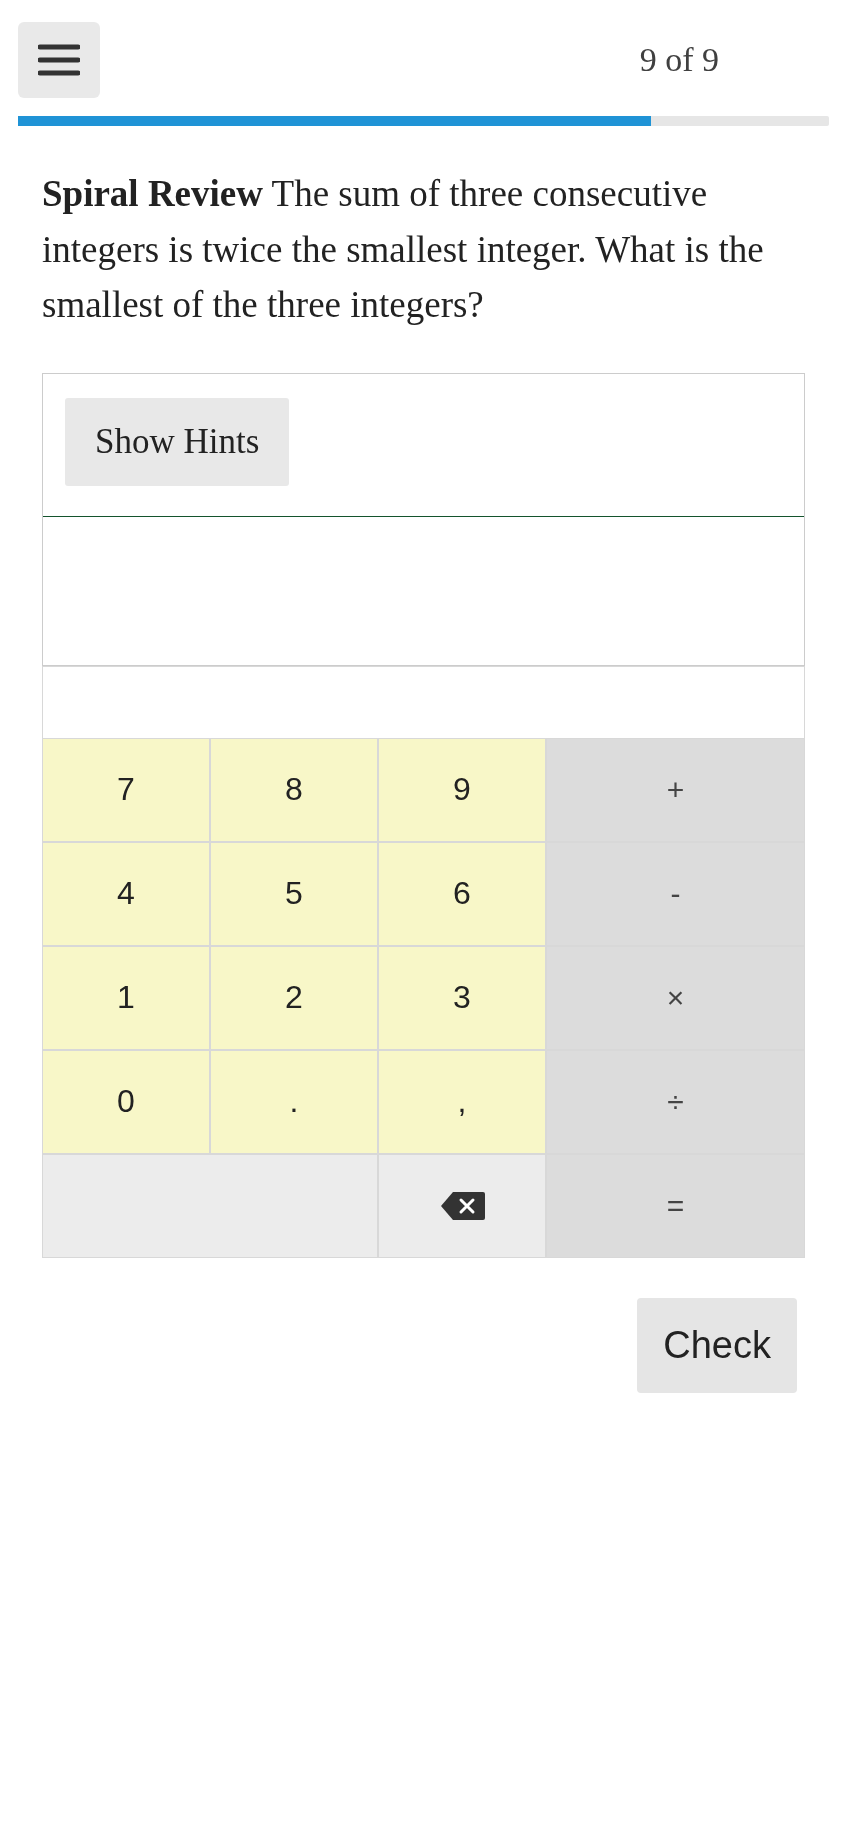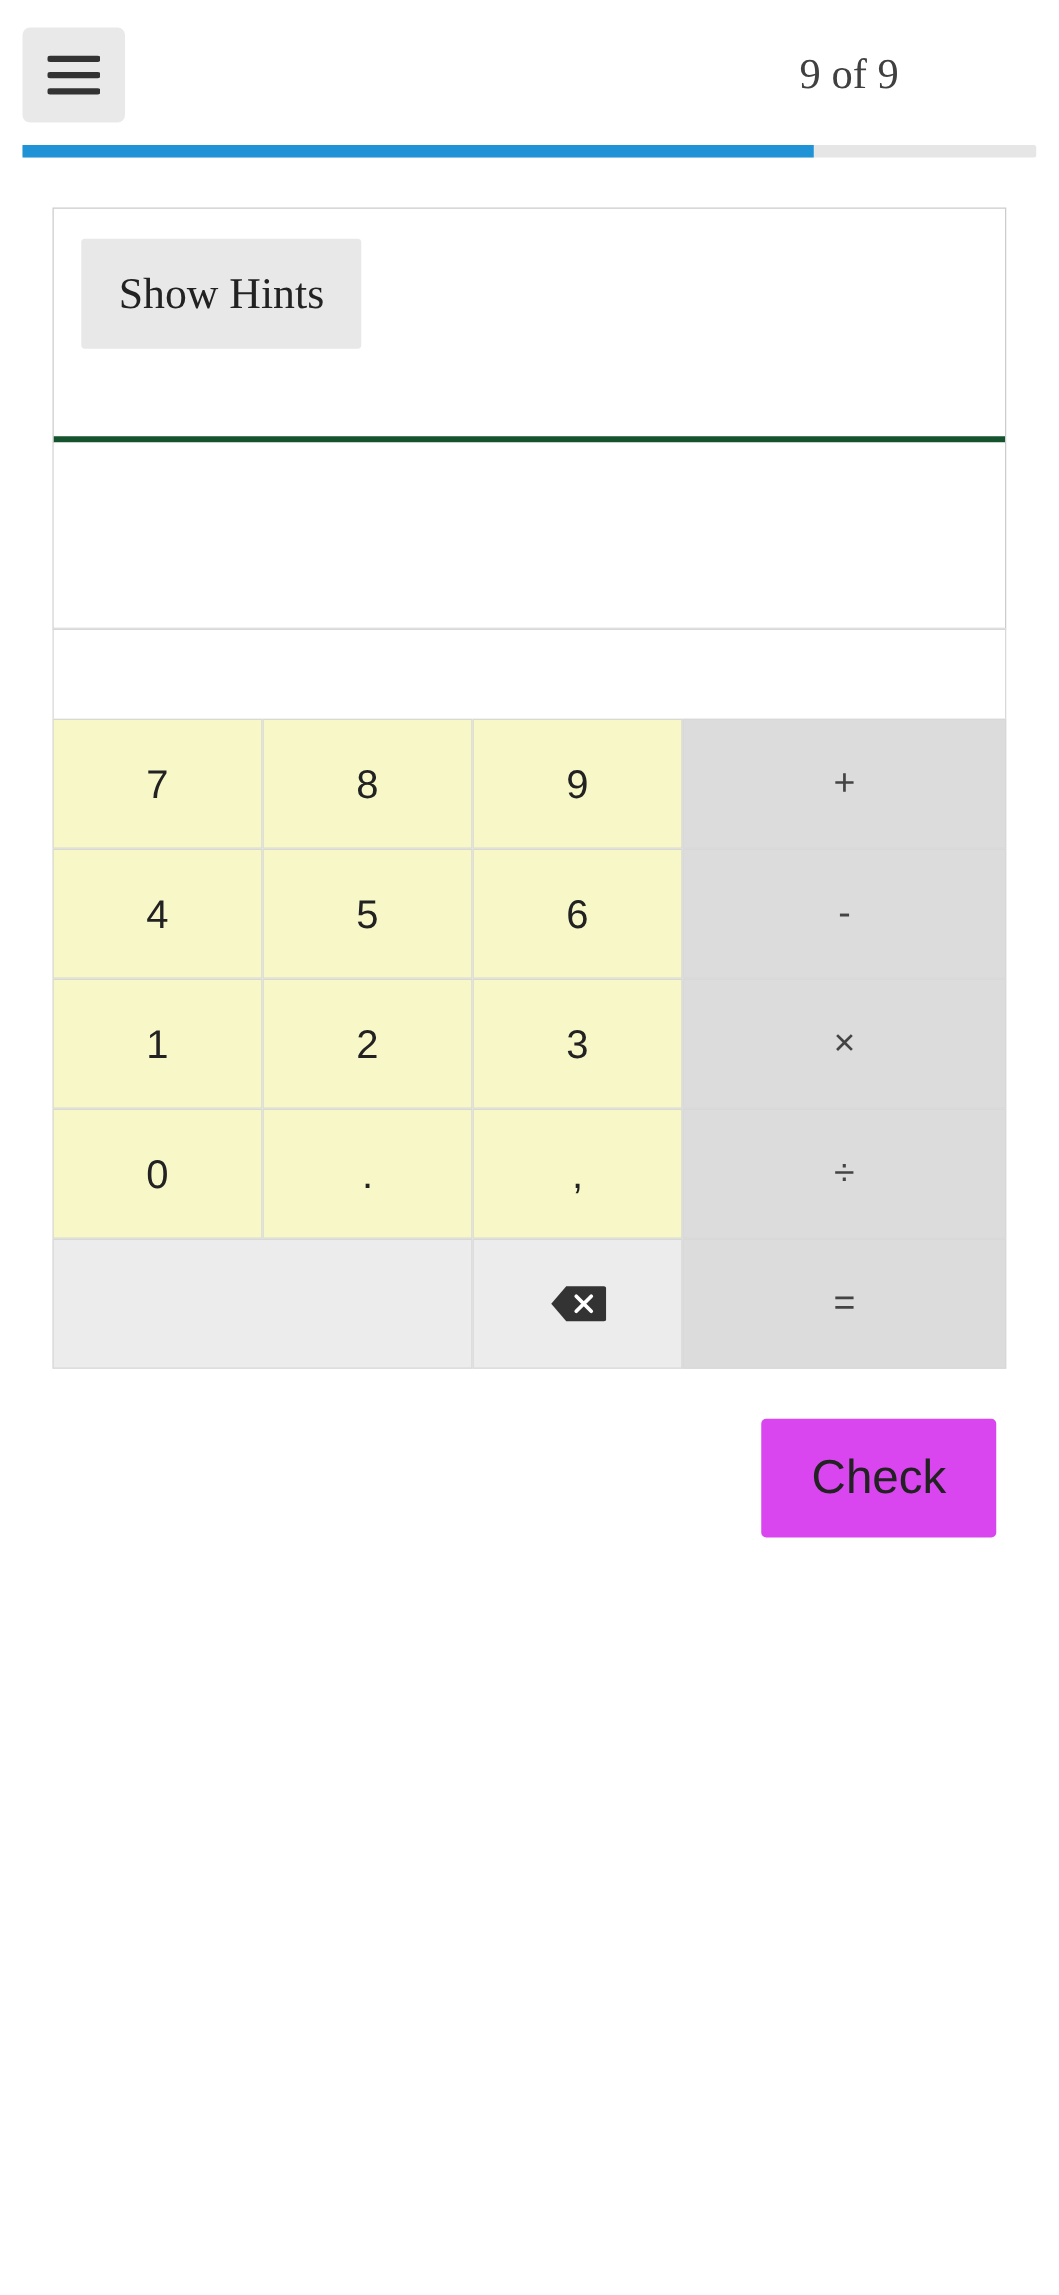--- a/index.html
+++ b/index.html
@@ -45,22 +45,22 @@
     padding:40px 42px 0 42px;
   }
   .question { font-size:37px; line-height:1.5; margin-bottom:40px;}
   .question strong { font-weight:700; }
   .instruction { font-size:37px; margin-bottom:36px;}
   .answer-wrap {
     border:1px solid #ccc;
     margin-bottom:0;
   }
   .hint-row {
-    padding:24px 22px 70px 22px;
-    border-bottom:5px solid #14532d;
+    padding:24px 22px 30px 22px;
+    border-bottom:1px solid #14532d;
   }
   .show-hints {
     display:inline-block;
     background:#e8e8e8;
     padding:24px 30px;
     font-size:35px;
     border-radius:3px;
     cursor:pointer;
   }
   .answer-input {
@@ -103,22 +103,22 @@
   .backspace-icon {
     display:flex; align-items:center; justify-content:center;
   }
   .backspace-icon svg { fill:#333; }
   .footer {
     display:flex;
     justify-content:flex-end;
     padding:40px 50px 60px 0;
   }
   .check-btn {
-    background:#d946ef;
-    padding:26px 40px;
+    background:#e5e5e5;
+    padding:26px 26px;
     font-size:38px;
     border-radius:4px;
     cursor:pointer;
     font-family: Arial, Helvetica, sans-serif;
   }
 </style>
 </head>
 <body>
 
 <div class="topbar">
@@ -131,20 +131,23 @@
   </div>
   <div class="spacer"></div>
   <div class="progress-label">9 of 9</div>
 </div>
 
 <div class="progress-track">
   <div class="progress-fill" style="width: 78%;"></div>
 </div>
 
 <div class="content">
+  <div class="question">
+    <strong>Spiral Review</strong><span> The sum of three consecutive integers is twice the smallest integer. What is the smallest of the three integers?</span>
+  </div>
 
   <div class="answer-wrap">
     <div class="hint-row">
       <div class="show-hints">Show Hints</div>
     </div>
     <input class="answer-input" type="text" value="" style="">
   </div>
 </div>
 
 <div class="keypad">

